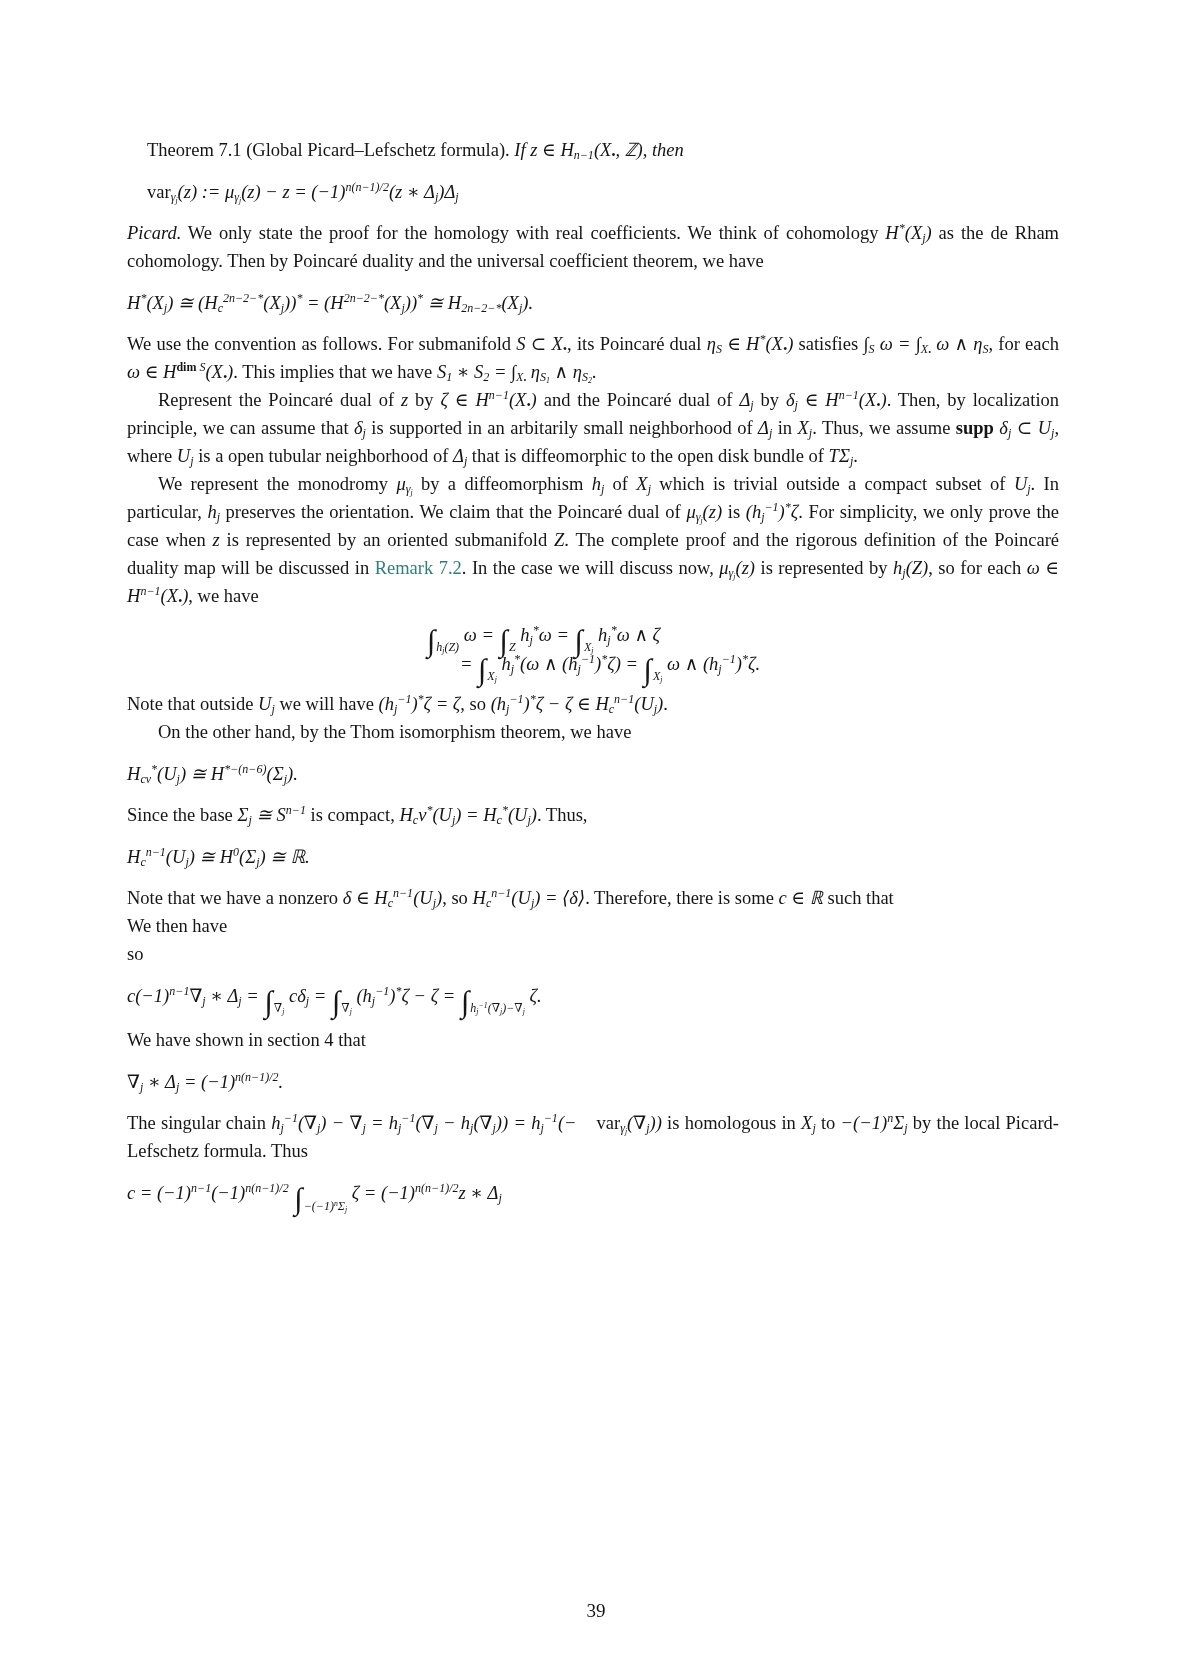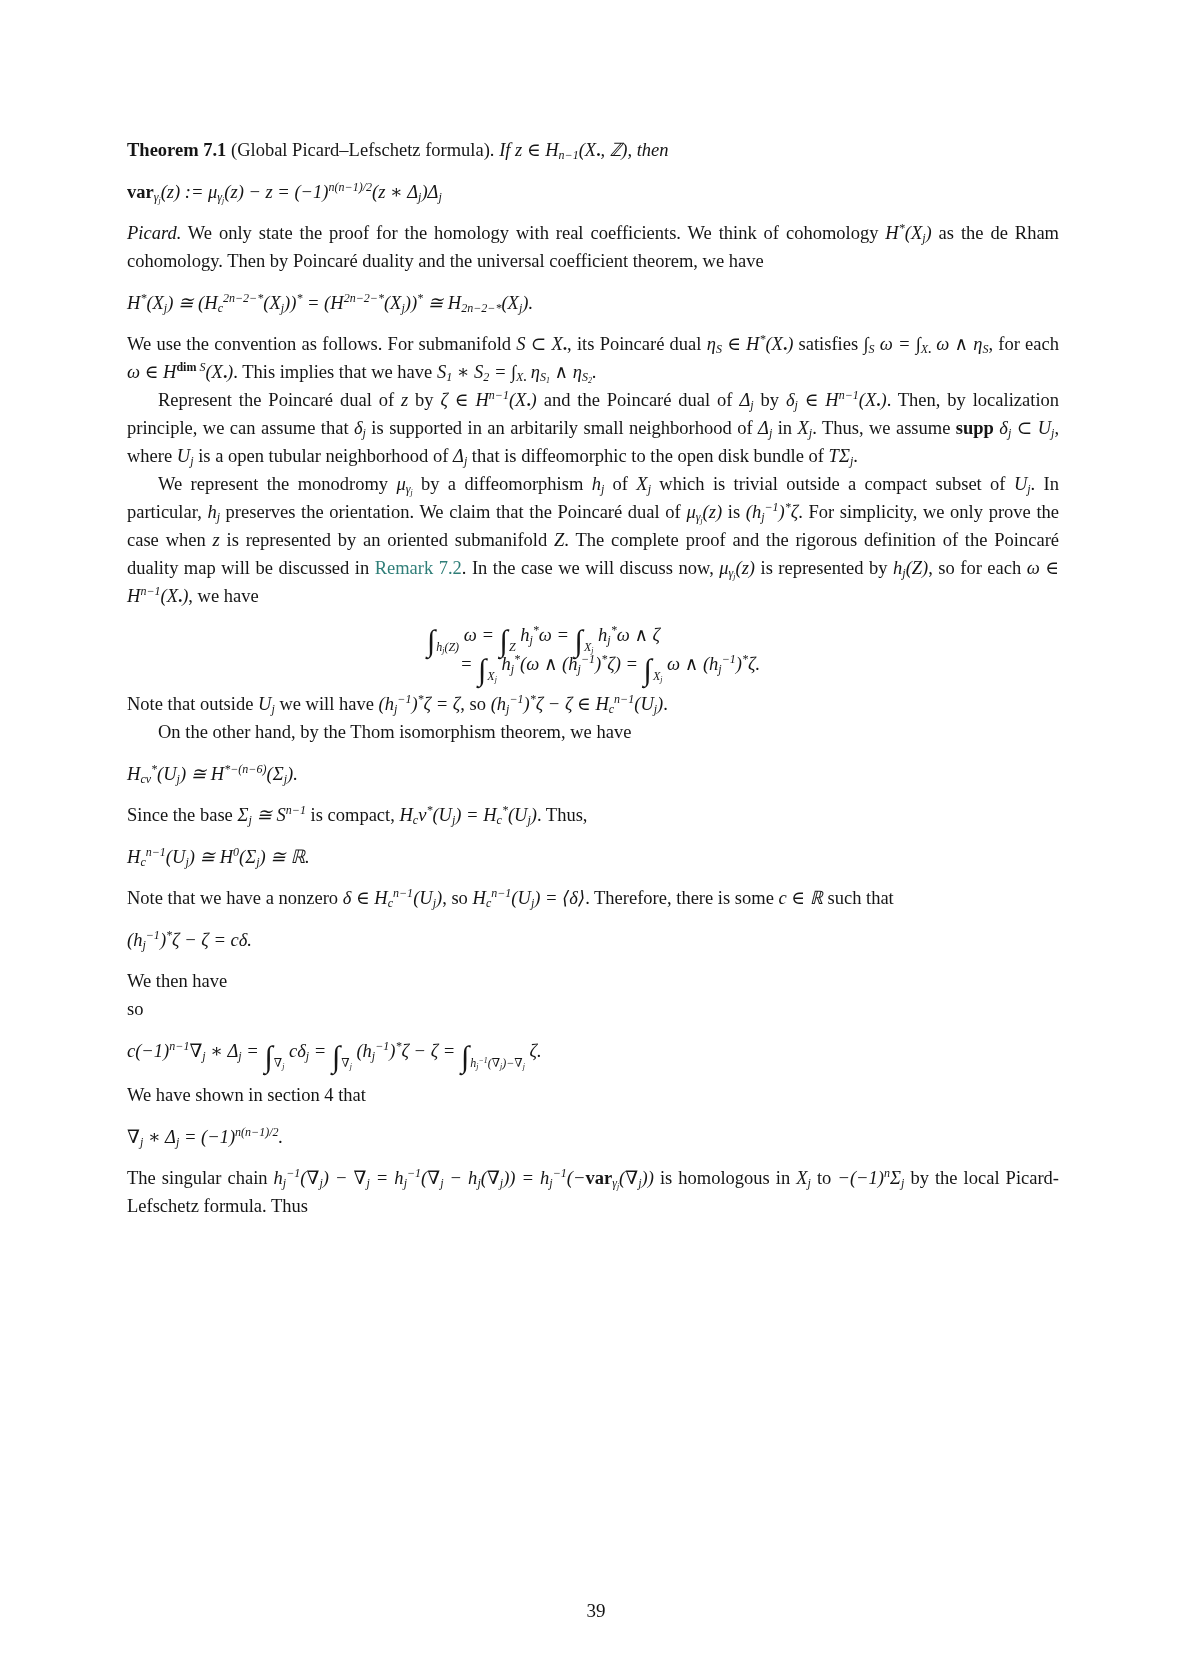--- a/index.html
+++ b/index.html
@@ -14,21 +14,21 @@
   .thm{margin-bottom:2px;}
   .eq{text-align:left;margin:16px 0 14px;line-height:1.35;}
   .eqgroup{width:-moz-fit-content;width:fit-content;margin:12px auto 10px;}
   .eqline{text-align:left;margin:0 0;line-height:1.5;}
   .eqline2{padding-left:34px;}
   sup{font-size:65%;line-height:0;vertical-align:0.55em;font-style:inherit;}
   sub{font-size:65%;line-height:0;vertical-align:-0.25em;font-style:inherit;}
   .bi{font-size:165%;font-style:normal;line-height:0;padding:0 1px;vertical-align:-0.32em;display:inline-block;}
   .bi + sub{vertical-align:-0.85em;}
   .rm{font-style:normal;font-weight:bold;}
-  b.rm{font-style:normal;font-weight:700;}
+  b.rm{font-style:normal;font-weight:400;margin-left:20px;}
   .link{color:var(--link,#2F7E78);cursor:pointer;}
   .pageno{position:absolute;left:8px;right:0;bottom:54px;text-align:center;font-size:19px;}
   i{font-style:italic;}
 </style>
 </head>
 <body>
 
 <div class="page">
   <div class="content">
 
@@ -56,32 +56,32 @@
     <p class="para indent">On the other hand, by the Thom isomorphism theorem, we have</p>
 
     <div class="eq"><i>H<sub>cv</sub><sup>*</sup>(U<sub>j</sub>) ≅ H<sup>*−(n−6)</sup>(Σ<sub>j</sub>).</i></div>
 
     <p class="para">Since the base <i>Σ<sub>j</sub> ≅ S<sup>n−1</sup></i> is compact, <i>H<sub>c</sub>v<sup>*</sup>(U<sub>j</sub>) = H<sub>c</sub><sup>*</sup>(U<sub>j</sub>)</i>. Thus,</p>
 
     <div class="eq"><i>H<sub>c</sub><sup>n−1</sup>(U<sub>j</sub>) ≅ H<sup>0</sup>(Σ<sub>j</sub>) ≅ ℝ.</i></div>
 
     <p class="para">Note that we have a nonzero <i>δ ∈ H<sub>c</sub><sup>n−1</sup>(U<sub>j</sub>)</i>, so <i>H<sub>c</sub><sup>n−1</sup>(U<sub>j</sub>) = ⟨δ⟩</i>. Therefore, there is some <i>c ∈ ℝ</i> such that</p>
 
-    <div class="eq"><i>(h<sub>j</sub><sup>−1</sup>)<sup>*</sup>ζ − ζ = cδ.</i></div>
 
     <p class="para">We then have</p>
 
 
     <p class="para">so</p>
 
     <div class="eq"><i>c(−1)<sup>n−1</sup>∇<sub>j</sub> ∗ Δ<sub>j</sub> = <span class="bi">∫</span><sub>∇<sub>j</sub></sub> cδ<sub>j</sub> = <span class="bi">∫</span><sub>∇<sub>j</sub></sub> (h<sub>j</sub><sup>−1</sup>)<sup>*</sup>ζ − ζ = <span class="bi">∫</span><sub>h<sub>j</sub><sup>−1</sup>(∇<sub>j</sub>)−∇<sub>j</sub></sub> ζ.</i></div>
 
     <p class="para">We have shown in section 4 that</p>
 
     <div class="eq"><i>∇<sub>j</sub> ∗ Δ<sub>j</sub> = (−1)<sup>n(n−1)/2</sup>.</i></div>
 
     <p class="para">The singular chain <i>h<sub>j</sub><sup>−1</sup>(∇<sub>j</sub>) − ∇<sub>j</sub> = h<sub>j</sub><sup>−1</sup>(∇<sub>j</sub> − h<sub>j</sub>(∇<sub>j</sub>)) = h<sub>j</sub><sup>−1</sup>(−<b class="rm">var</b><sub>γ<sub>j</sub></sub>(∇<sub>j</sub>))</i> is homologous in <i>X<sub>j</sub></i> to <i>−(−1)<sup>n</sup>Σ<sub>j</sub></i> by the local Picard-Lefschetz formula. Thus</p>
 
+    <div class="eq"><i>c = (−1)<sup>n−1</sup>(−1)<sup>n(n−1)/2</sup> <span class="bi">∫</span><sub>−(−1)<sup>n</sup>Σ<sub>j</sub></sub> ζ = (−1)<sup>n(n−1)/2</sup>z ∗ Δ<sub>j</sub></i></div>
 
   </div>
 
   <div class="pageno">39</div>
 </div>
 
 </body></html>

